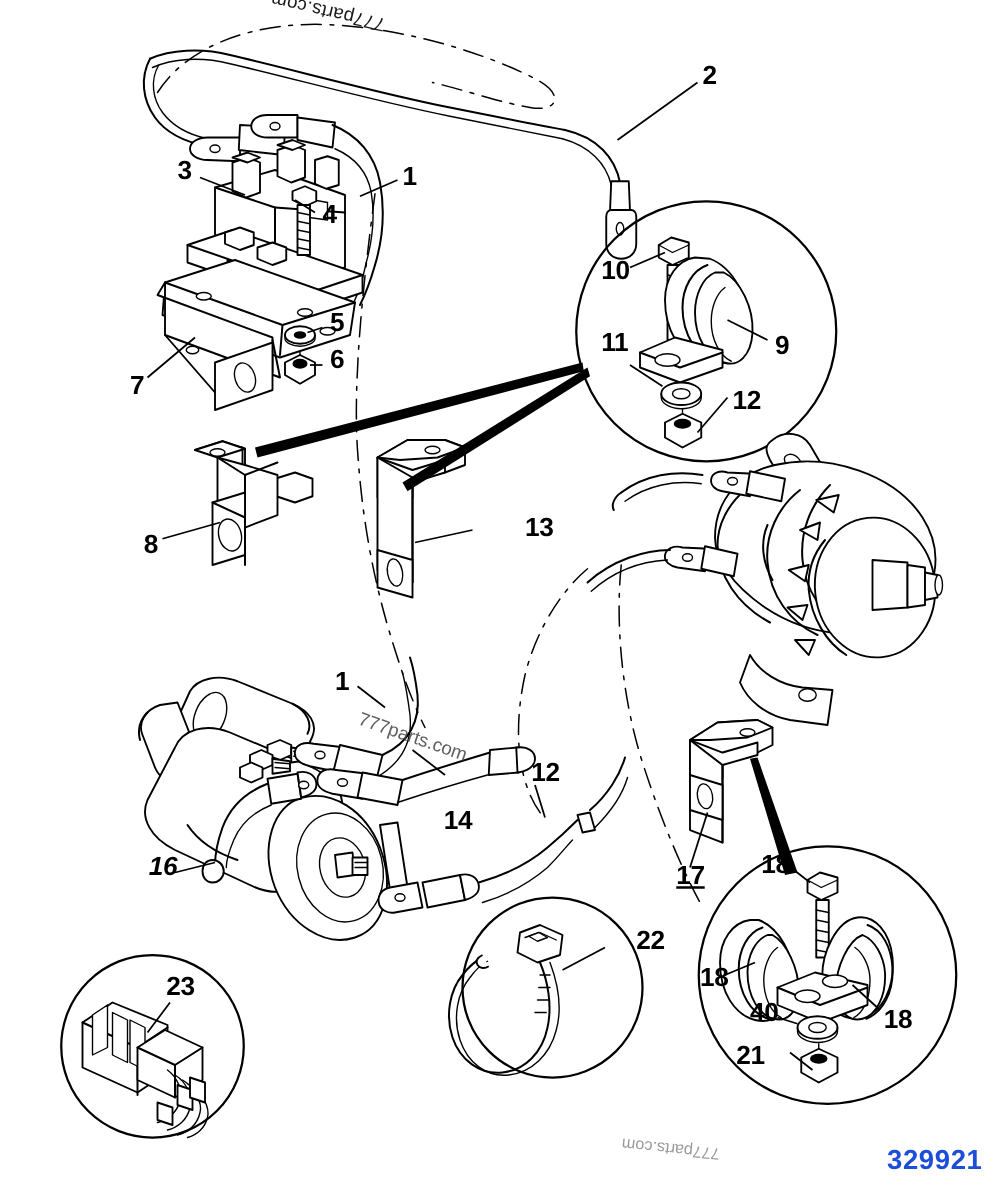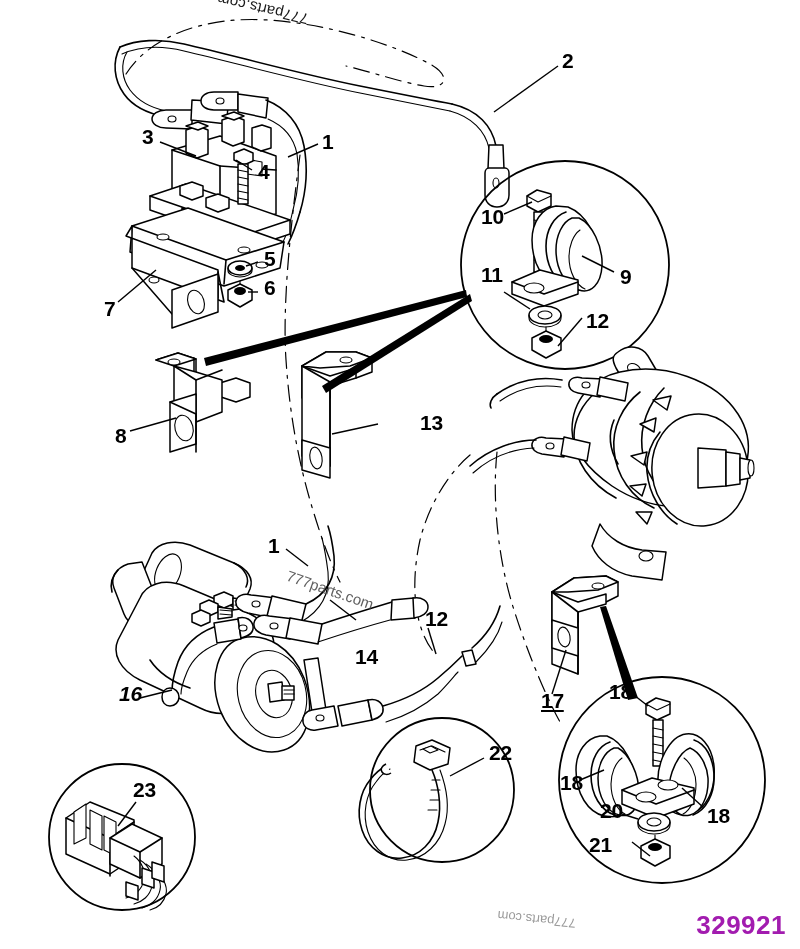--- a/index.html
+++ b/index.html
@@ -34,23 +34,23 @@
     line-height: 1;
     white-space: nowrap;
     letter-spacing: -0.3px;
   }
   #part-number {
     position: absolute;
     right: 14px;
     bottom: 8px;
     font-family: "Liberation Sans", sans-serif;
     font-weight: bold;
-    font-size: 26px;
+    font-size: 22px;
     letter-spacing: 0.5px;
-    color: #a21caf;
+    color: #1d4ed8;
   }
   .wm {
     position: absolute;
     font-family: "Liberation Sans", sans-serif;
     font-size: 15px;
     color: #1a1a1a;
     white-space: nowrap;
   }
   .wm-top {
     left: 306px;
@@ -530,23 +530,23 @@
   <div class="callout-num" style="left:481px; top:264px;">11</div>
   <div class="callout-num" style="left:586px; top:310px;">12</div>
   <div class="callout-num" style="left:384px; top:412px;margin-left:36px;">13</div>
   <div class="callout-num" style="left:355px; top:646px;">14</div>
   <div class="callout-num" style="left:425px; top:608px;">12</div>
   <div class="callout-num" style="left:119px; top:683px;font-style:italic;">16</div>
   <div class="callout-num" style="left:541px; top:690px;text-decoration:underline;">17</div>
   <div class="callout-num" style="left:560px; top:772px;">18</div>
   <div class="callout-num" style="left:707px; top:805px;">18</div>
   <div class="callout-num" style="left:609px; top:681px;">18</div>
-  <div class="callout-num" style="left:600px; top:800px;">20</div>
+  <div class="callout-num" style="left:600px; top:800px;">40</div>
   <div class="callout-num" style="left:589px; top:834px;">21</div>
-  <div class="callout-num" style="left:489px; top:742px;">22</div>
+  <div class="callout-num" style="left:509px; top:742px;">22</div>
   <div class="callout-num" style="left:133px; top:779px;">23</div>
   <div class="callout-num" style="left:268px; top:535px;">1</div>
 
   <div class="wm wm-top">777parts.com</div>
   <div class="wm wm-mid">777parts.com</div>
   <div class="wm wm-bottom">777parts.com</div>
 
   <div id="part-number">329921</div>
 
 </div>

